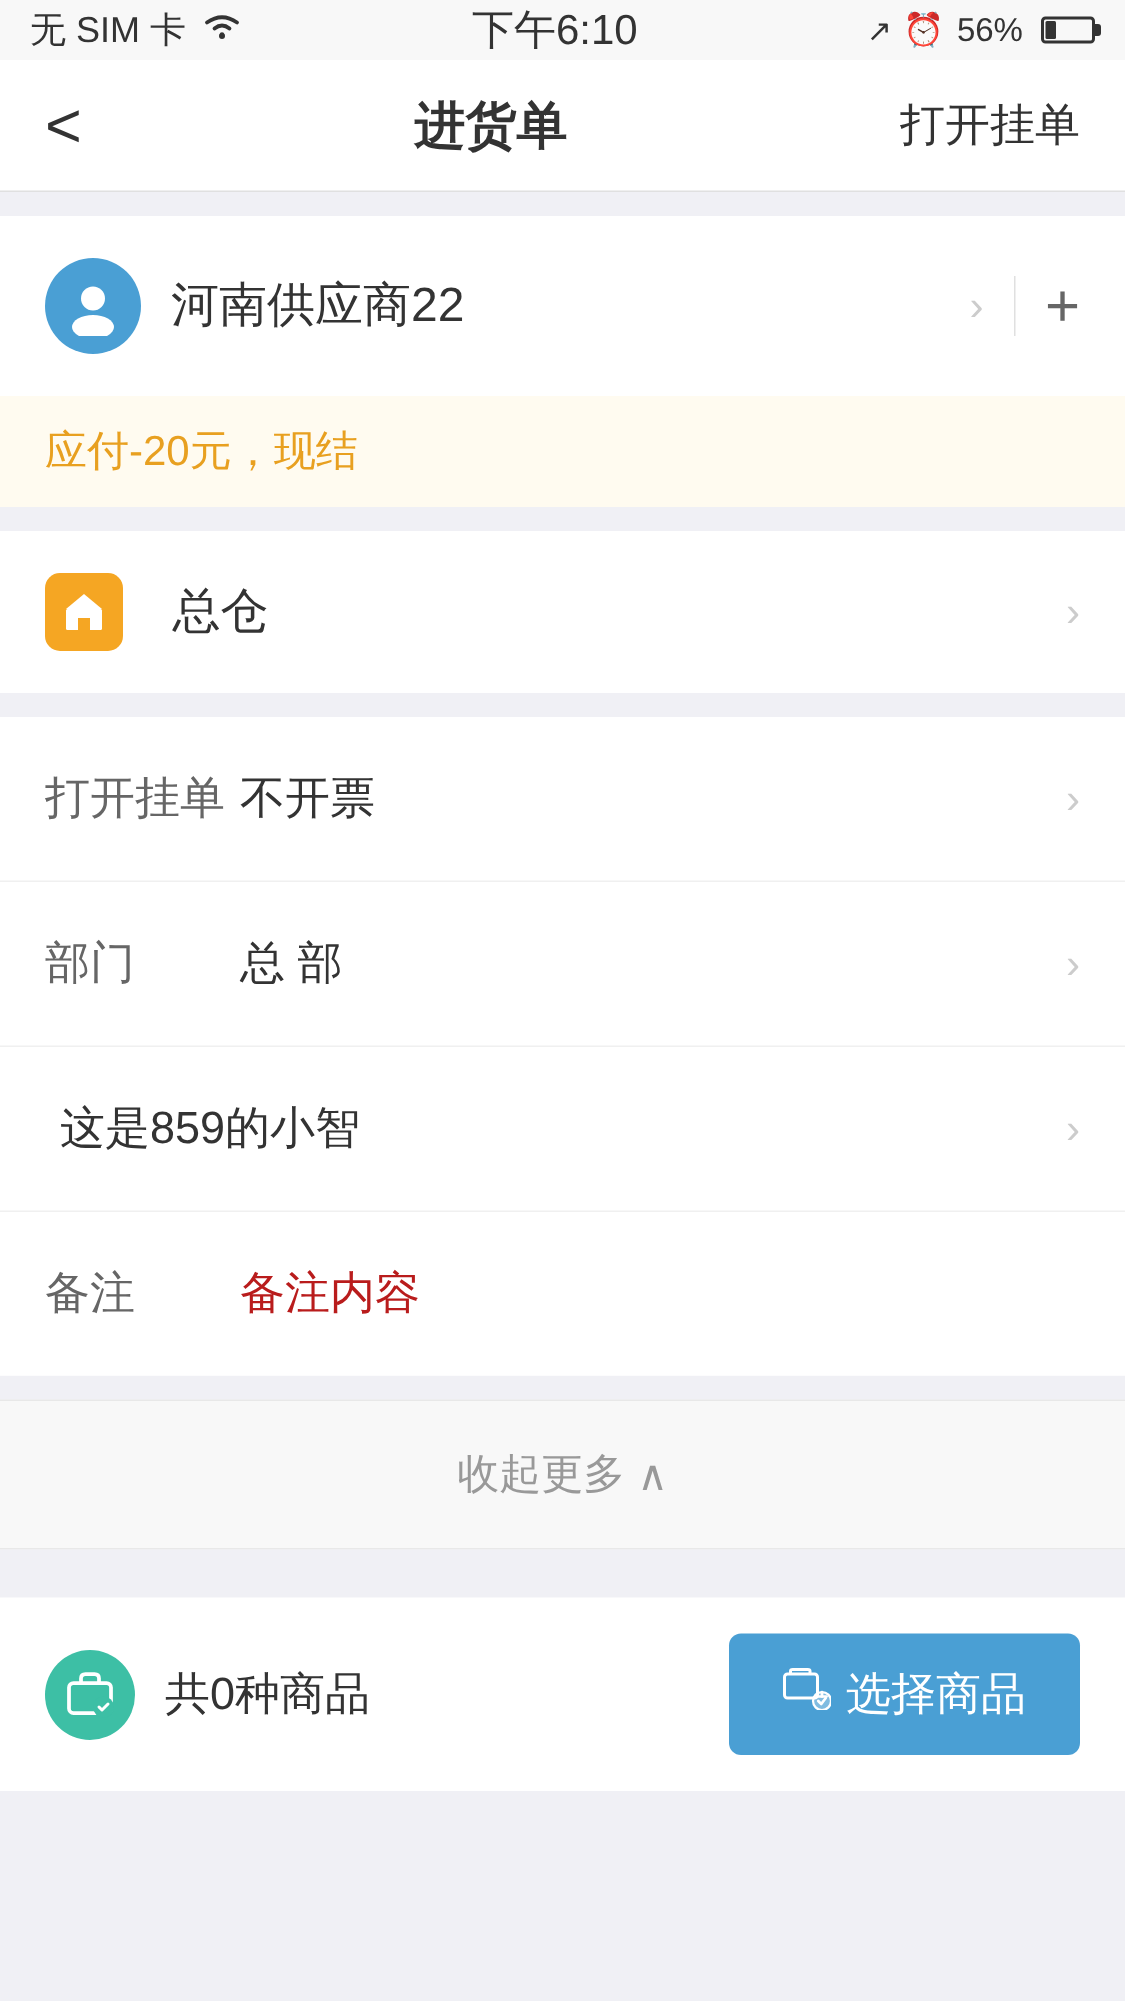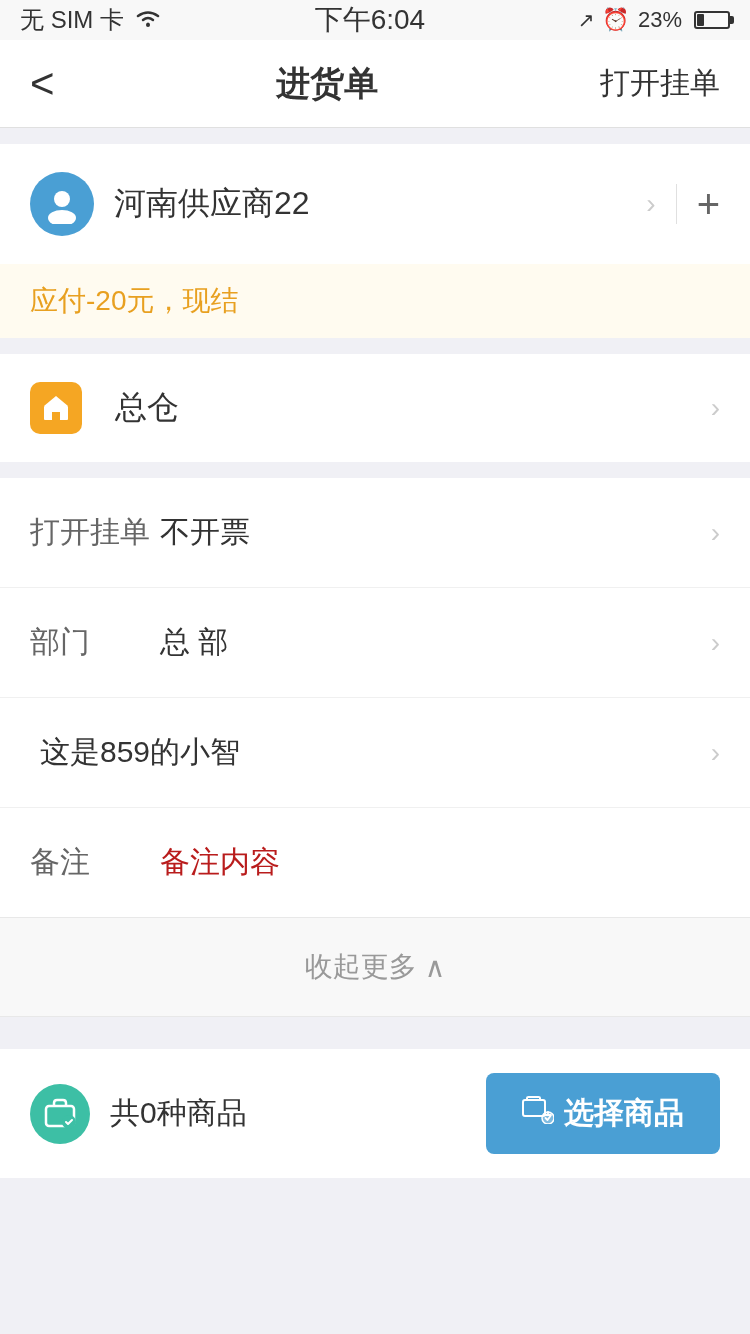--- a/index.html
+++ b/index.html
@@ -177,21 +177,21 @@
       padding-left: 10px;
     }
 
     
     .collapse-row {
       background: #f8f8f8;
       display: flex;
       align-items: center;
       justify-content: center;
       padding: 30px;
-      margin-top: 0;
+      margin-top: 16px;
       border-top: 1px solid #e8e8e8;
       border-bottom: 1px solid #e8e8e8;
     }
     .collapse-text {
       font-size: 28px;
       color: #999;
       margin-right: 8px;
     }
 
     
@@ -222,21 +222,20 @@
       background: #4a9fd4;
       color: #fff;
       border: none;
       border-radius: 8px;
       padding: 20px 36px;
       font-size: 30px;
       display: flex;
       align-items: center;
       gap: 10px;
       cursor: pointer;
-      font-weight: bold;
     }
 
     .battery-icon {
       display: inline-block;
       width: 36px;
       height: 18px;
       border: 2px solid #333;
       border-radius: 3px;
       position: relative;
       margin-left: 4px;
@@ -270,25 +269,25 @@
     <span>无 SIM 卡</span>
     <span>
       <svg width="28" height="20" viewBox="0 0 28 20">
         <path d="M14 16 L14 16" stroke="#333" stroke-width="3" stroke-linecap="round"></path>
         <path d="M9 12 Q14 8 19 12" stroke="#333" stroke-width="2.5" fill="none" stroke-linecap="round"></path>
         <path d="M4 8 Q14 1 24 8" stroke="#333" stroke-width="2.5" fill="none" stroke-linecap="round"></path>
         <circle cx="14" cy="17" r="2" fill="#333"></circle>
       </svg>
     </span>
   </div>
-  <div class="status-center">下午6:04</div>
+  <div class="status-center">下午6:10</div>
   <div class="status-right">
     <span style="font-size:20px;">↗</span>
     <span>⏰</span>
-    <span>23%</span>
+    <span>56%</span>
     <span class="battery-icon">
       <span class="battery-fill"></span>
     </span>
   </div>
 </div>
 
 <div class="nav-bar">
   <span class="nav-back" style="font-size:42px; color:#333;">&lt;</span>
   <span class="nav-title">进货单</span>
   <span class="nav-action">打开挂单</span>

